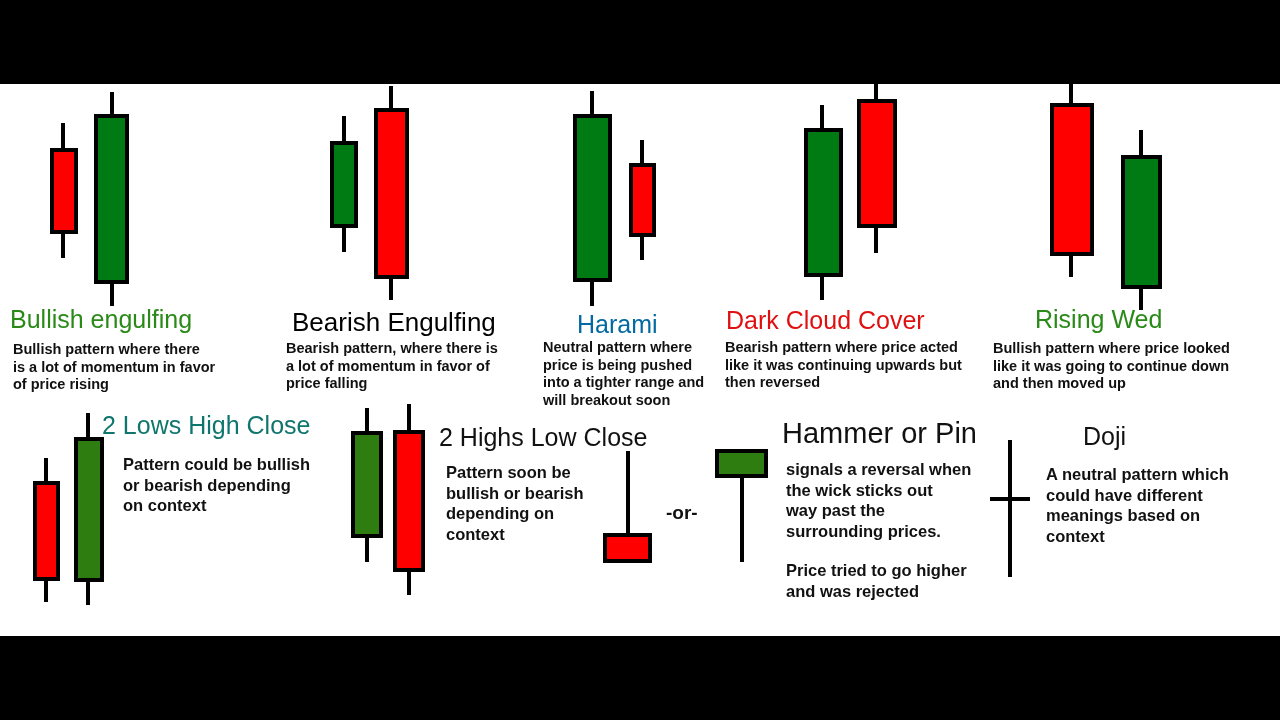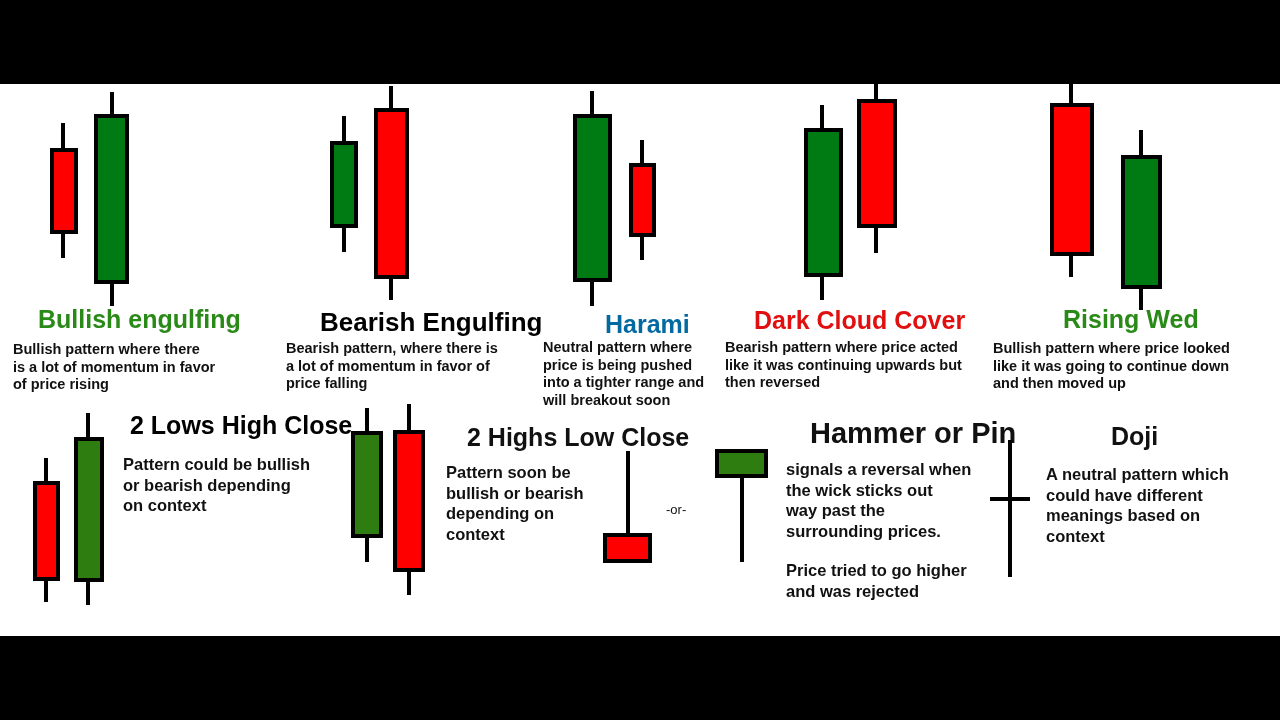--- a/index.html
+++ b/index.html
@@ -8,21 +8,21 @@
     font-family: "Liberation Sans", sans-serif;
   }
   #canvas {
     position: absolute; left: 0; top: 84px; width: 1280px; height: 552px;
     background: #ffffff; overflow: hidden;
   }
   .abs { position: absolute; }
   .wick { position: absolute; background: #000; width: 4px; }
   .hwick { position: absolute; background: #000; height: 4px; }
   .body { position: absolute; border: 4px solid #000; box-sizing: border-box; }
-  .title { position: absolute; font-weight: bold; white-space: nowrap; line-height: 1; margin-left: 28px; }
+  .title { position: absolute; font-weight: normal; white-space: nowrap; line-height: 1; }
   .desc { position: absolute; font-weight: bold; font-size: 14.5px; line-height: 17.5px; color: #111; white-space: pre-line; }
   .desc-lg { position: absolute; font-weight: bold; font-size: 16.5px; line-height: 20.5px; color: #111; white-space: pre-line; }
 </style>
 </head>
 <body>
 
 <div id="canvas">
 
   <div>
     <div class="wick" style="left:61px; top:39px; height:135px;"></div>
@@ -78,21 +78,21 @@
     <div class="desc" style="left:993px; top:256px;">Bullish pattern where price looked
 like it was going to continue down
 and then moved up</div>
   </div>
 
   <div>
     <div class="wick" style="left:44px; top:374px; height:144px;"></div>
     <div class="body" style="left:33px; top:397px; width:27px; height:100px; background:#ff0000;"></div>
     <div class="wick" style="left:86px; top:329px; height:192px;"></div>
     <div class="body" style="left:74px; top:353px; width:30px; height:145px; background:#2e7d10;"></div>
-    <div class="title" style="left:102px; top:329px; font-size:25px; color:#000000;">2 Lows High Close</div>
+    <div class="title" style="left:102px; top:329px; font-size:25px; color:#0f766e;">2 Lows High Close</div>
     <div class="desc-lg" style="left:123px; top:370px;">Pattern could be bullish
 or bearish depending
 on context</div>
   </div>
 
   <div>
     <div class="wick" style="left:365px; top:324px; height:154px;"></div>
     <div class="body" style="left:351px; top:347px; width:32px; height:107px; background:#2e7d10;"></div>
     <div class="wick" style="left:407px; top:320px; height:191px;"></div>
     <div class="body" style="left:393px; top:346px; width:32px; height:142px; background:#ff0000;"></div>
@@ -100,21 +100,21 @@
     <div class="desc-lg" style="left:446px; top:378px;">Pattern soon be
 bullish or bearish
 depending on
 context</div>
   </div>
 
   <div>
 
     <div class="wick" style="left:626px; top:367px; height:84px;"></div>
     <div class="body" style="left:603px; top:449px; width:49px; height:30px; background:#ff0000;"></div>
-    <div class="abs" style="left:666px; top:418px; font-size:13px; font-weight:normal; color:#111;">-or-</div>
+    <div class="abs" style="left:666px; top:418px; font-size:19px; font-weight:bold; color:#111;">-or-</div>
 
     <div class="body" style="left:715px; top:365px; width:53px; height:29px; background:#2e7d10;"></div>
     <div class="wick" style="left:740px; top:393px; height:85px;"></div>
     <div class="title" style="left:782px; top:335px; font-size:29px; color:#111;">Hammer or Pin</div>
     <div class="desc-lg" style="left:786px; top:375px;">signals a reversal when
 the wick sticks out
 way past the
 surrounding prices.</div>
     <div class="desc-lg" style="left:786px; top:476px;">Price tried to go higher
 and was rejected</div>

